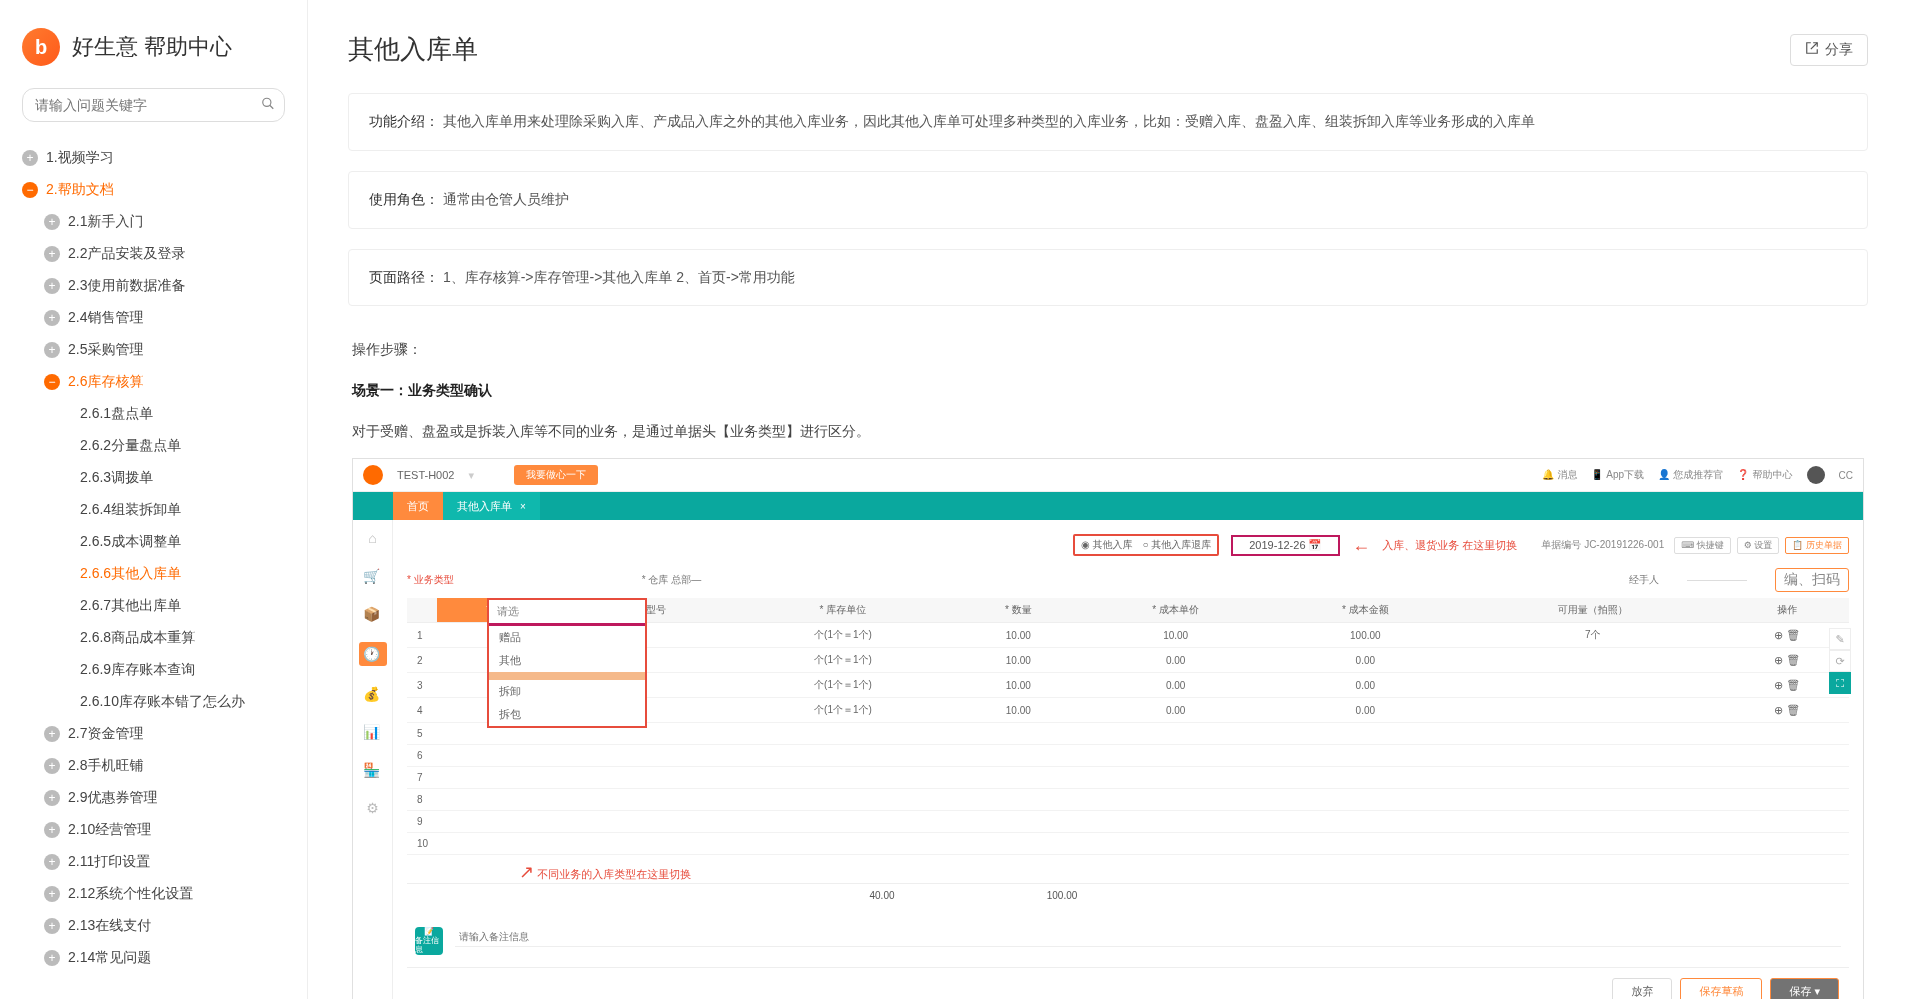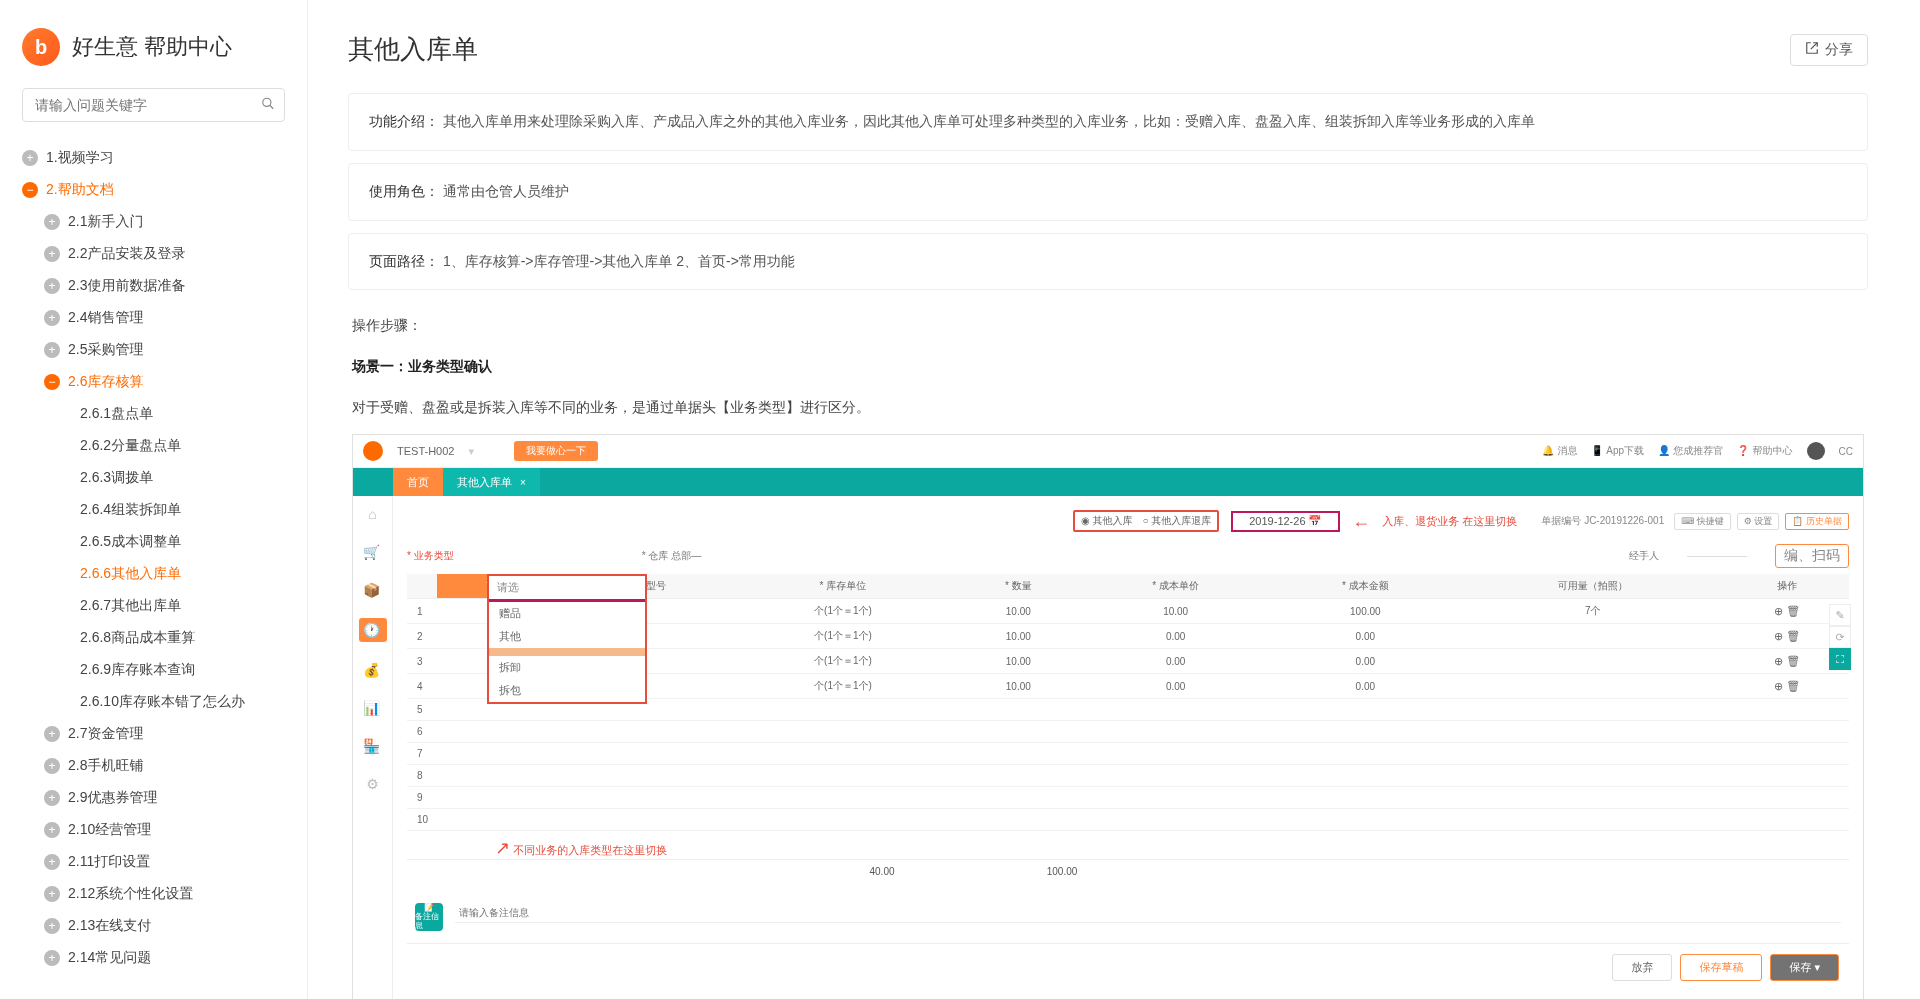--- a/index.html
+++ b/index.html
@@ -3,36 +3,36 @@
 <meta charset="utf-8">
 <style>
 *{box-sizing:border-box;margin:0;padding:0}
 body{font-family:"Microsoft YaHei",Arial,sans-serif;background:#fff;color:#333;font-size:14px}
 .layout{display:flex;min-height:100vh}
 .sidebar{width:308px;padding:28px 22px;border-right:1px solid #eee}
 .logo-row{display:flex;align-items:center;gap:12px;margin-bottom:22px}
 .logo-icon{width:38px;height:38px;border-radius:50%;background:linear-gradient(135deg,#ff7b2f,#ff5a1a);display:flex;align-items:center;justify-content:center;color:#fff;font-weight:700;font-size:20px}
 .logo-text{font-size:22px;color:#333}
 .search-box{position:relative;margin-bottom:20px}
-.search-box input{width:100%;padding:8px 34px 8px 12px;border:1px solid #ddd;border-radius:4px;font-size:14px;outline:none}
+.search-box input{width:100%;padding:8px 34px 8px 12px;border:1px solid #ddd;border-radius:12px;font-size:14px;outline:none}
 .search-box .sicon{position:absolute;right:10px;top:50%;transform:translateY(-50%);color:#888}
 .nav{list-style:none}
 .nav li{padding:7px 0;display:flex;align-items:center;gap:8px;cursor:pointer;font-size:14px;color:#444}
 .nav .lvl1{padding-left:0}
 .nav .lvl2{padding-left:22px}
 .nav .lvl3{padding-left:58px}
 .nav .active{color:#ff6a00}
 .nav .active-parent{color:#ff6a00}
 .nav .exp-icon{width:16px;height:16px;border-radius:50%;background:#bbb;color:#fff;display:inline-flex;align-items:center;justify-content:center;font-size:12px;line-height:1;flex-shrink:0}
 .nav .exp-icon.open{background:#ff6a00}
 .main{flex:1;padding:32px 40px 40px 40px;max-width:1600px}
 .title-row{display:flex;align-items:center;justify-content:space-between;margin-bottom:26px}
 .page-title{font-size:26px;font-weight:500;color:#333}
 .share-btn{border:1px solid #ddd;background:#fff;padding:6px 14px;border-radius:4px;color:#555;cursor:pointer;display:flex;align-items:center;gap:6px;font-size:14px}
-.info-box{border:1px solid #eee;border-radius:4px;padding:16px 20px;margin-bottom:12px;font-size:14px;color:#555;line-height:1.7}
+.info-box{border:1px solid #eee;border-radius:4px;padding:16px 20px;margin-bottom:20px;font-size:14px;color:#555;line-height:1.7}
 .info-box .label{color:#333;font-weight:500}
 .content{padding:10px 4px}
 .content .sect{margin-bottom:14px;font-size:14px;color:#444;line-height:1.9}
 .content .sect-title{font-weight:600;color:#222}
 .screenshot{border:1px solid #e0e0e0;margin:12px 0 24px;background:#fff;font-size:11px;color:#666}
 .ss-top{display:flex;align-items:center;background:#fff;padding:6px 10px;border-bottom:1px solid #eee}
 .ss-logo{width:20px;height:20px;border-radius:50%;background:#ff6a00;margin-right:14px}
 .ss-top-right{margin-left:auto;display:flex;gap:14px;align-items:center;font-size:10px;color:#888}
 .ss-avatar{width:18px;height:18px;border-radius:50%;background:#555}
 .ss-tabs{background:#0aa89e;display:flex;align-items:center;height:28px;padding-left:40px}
@@ -61,21 +61,21 @@
 .ss-table-wrap{position:relative}
 .ss-table{width:100%;border-collapse:collapse;font-size:10px}
 .ss-table th{background:#f7f7f7;padding:5px 6px;text-align:center;color:#666;font-weight:500;border-bottom:1px solid #eee}
 .ss-table td{padding:5px 6px;text-align:center;border-bottom:1px solid #f2f2f2;color:#666}
 .ss-table td.num{text-align:left;padding-left:10px;width:30px}
 .ss-table-icons{color:#bbb;font-size:11px}
 .ss-side-tools{position:absolute;right:-2px;top:30px;display:flex;flex-direction:column;gap:0}
 .ss-side-tools span{width:22px;height:22px;display:flex;align-items:center;justify-content:center;border:1px solid #eee;color:#aaa;font-size:11px;background:#fff}
 .ss-side-tools span.hl{background:#0aa89e;color:#fff;border-color:#0aa89e}
 .ss-arrow{color:#e74c3c;font-size:18px}
-.ss-red-note2{color:#e74c3c;font-size:11px;margin:6px 0 0 88px}
+.ss-red-note2{color:#e74c3c;font-size:11px;margin:6px 0 0 112px}
 .ss-totals{display:flex;font-size:10px;color:#555;padding:6px 0;border-top:1px solid #eee}
 .ss-totals .sp1{width:430px}
 .ss-memo{display:flex;gap:12px;padding:12px 8px;align-items:flex-start;margin-top:8px}
 .ss-memo-icon{width:28px;height:28px;background:#0aa89e;border-radius:4px;display:flex;flex-direction:column;align-items:center;justify-content:center;color:#fff;font-size:8px;line-height:1.1}
 .ss-memo input{flex:1;border:none;border-bottom:1px solid #eee;padding:4px;font-size:10px;outline:none}
 .ss-actions{display:flex;justify-content:flex-end;gap:8px;padding:10px;border-top:1px solid #eee}
 .ss-btn{padding:5px 18px;font-size:11px;border-radius:3px;border:1px solid #ddd;background:#fff;color:#666}
 .ss-btn.outline{border-color:#ff8a3d;color:#ff8a3d}
 .ss-btn.primary{background:#737373;border-color:#ff8a3d;color:#fff}
 .ss-dropdown-float{position:absolute;left:80px;top:0;z-index:10}

